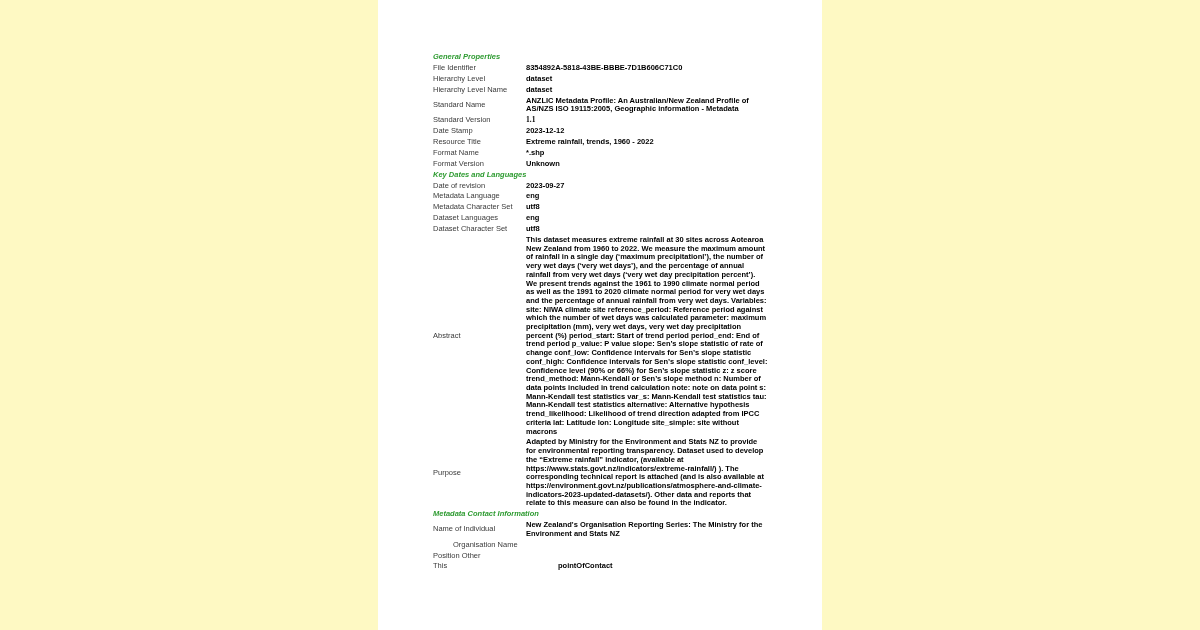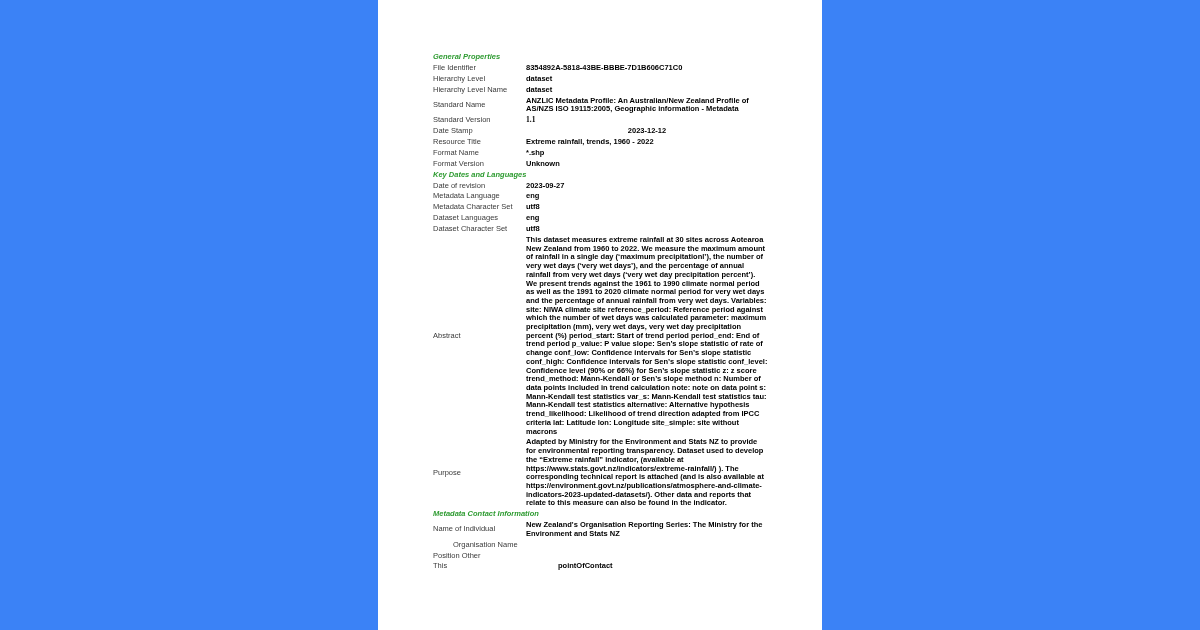--- a/index.html
+++ b/index.html
@@ -8,21 +8,21 @@
     background: #000000;
     width: 1200px;
     height: 630px;
     overflow: hidden;
     font-family: "Liberation Sans", sans-serif;
   }
   .canvas {
     position: relative;
     width: 1200px;
     height: 630px;
-    background: #3b82f6;
+    background: #fef9c3;
   }
   .page {
     position: absolute;
     left: 378px;
     top: 0;
     width: 444px;
     height: 630px;
     background: #ffffff;
   }
   .content {
@@ -83,21 +83,21 @@
           <div class="row">
             <div class="label" style="color: rgb(58, 58, 58);">Standard Name</div>
             <div class="value" style="color: rgb(0, 0, 0);">ANZLIC Metadata Profile: An Australian/New Zealand Profile of AS/NZS ISO 19115:2005, Geographic information - Metadata</div>
           </div>
           <div class="row">
             <div class="label" style="color: rgb(58, 58, 58);">Standard Version</div>
             <div class="value" style="color: rgb(0, 0, 0); font-family: Liberation Serif, serif;">1.1</div>
           </div>
           <div class="row">
             <div class="label" style="color: rgb(58, 58, 58);">Date Stamp</div>
-            <div class="value" style="color: rgb(0, 0, 0); text-align: center;">2023-12-12</div>
+            <div class="value" style="color: rgb(0, 0, 0);">2023-12-12</div>
           </div>
           <div class="row">
             <div class="label" style="color: rgb(58, 58, 58);">Resource Title</div>
             <div class="value" style="color: rgb(0, 0, 0);">Extreme rainfall, trends, 1960 - 2022</div>
           </div>
           <div class="row">
             <div class="label" style="color: rgb(58, 58, 58);">Format Name</div>
             <div class="value" style="color: rgb(0, 0, 0);">*.shp</div>
           </div>
           <div class="row">

